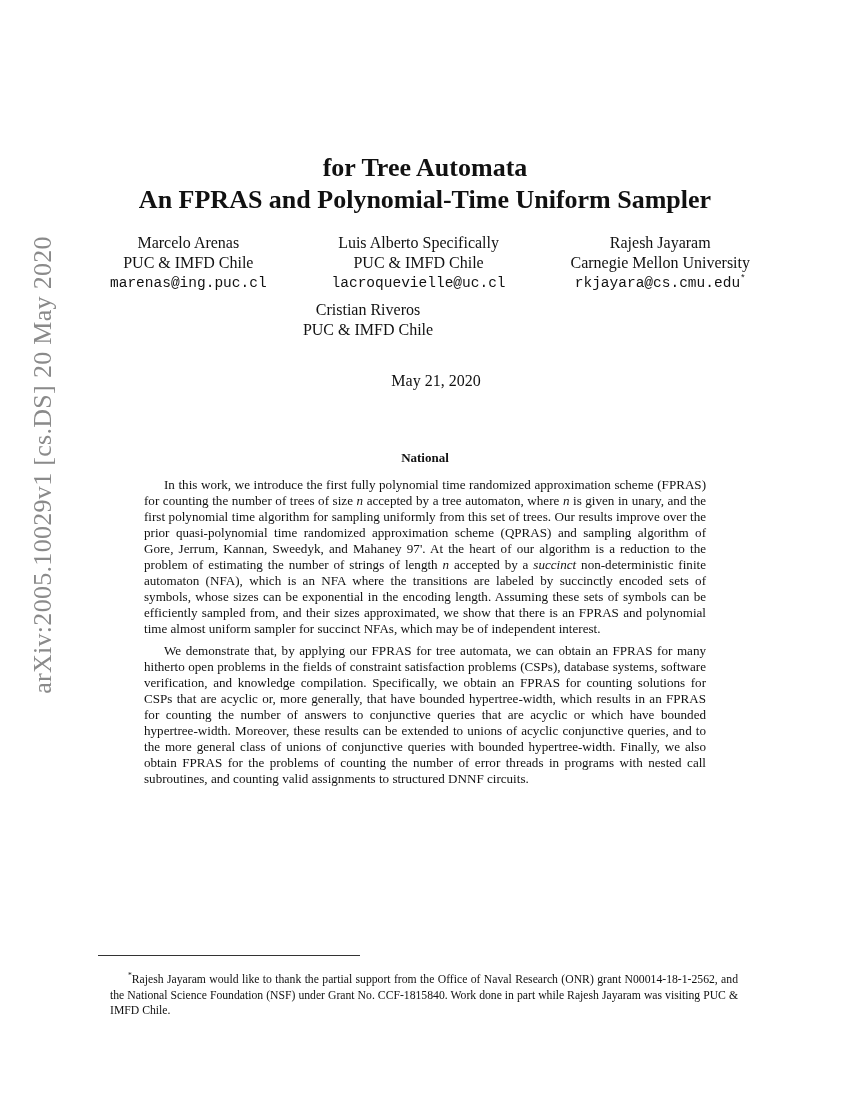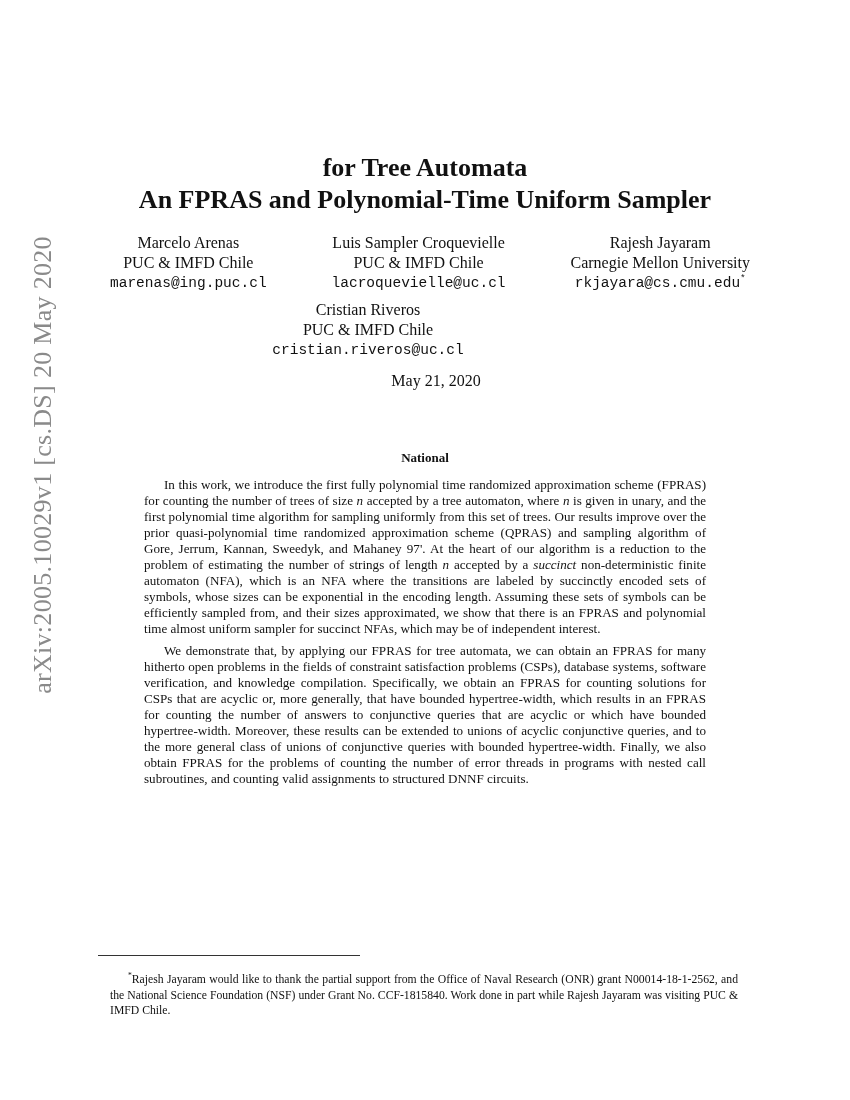--- a/index.html
+++ b/index.html
@@ -55,35 +55,34 @@
   <div>An FPRAS and Polynomial-Time Uniform Sampler</div>
 </div>
 
 <div class="authors-row">
   <div class="author">
     <div>Marcelo Arenas</div>
     <div>PUC &amp; IMFD Chile</div>
     <div class="email">marenas@ing.puc.cl</div>
   </div>
   <div class="author">
-    <div>Luis Sampler Croquevielle</div>
+    <div>Luis Alberto Specifically</div>
     <div>PUC &amp; IMFD Chile</div>
     <div class="email">lacroquevielle@uc.cl</div>
   </div>
   <div class="author">
     <div>Rajesh Jayaram</div>
     <div>Carnegie Mellon University</div>
     <div class="email"><span>rkjayara@cs.cmu.edu</span><sup>*</sup></div>
   </div>
 </div>
 
 <div class="author author-4">
   <div>Cristian Riveros</div>
   <div>PUC &amp; IMFD Chile</div>
-  <div class="email">cristian.riveros@uc.cl</div>
 </div>
 
 <div class="date">May 21, 2020</div>
 
 <div class="abstract-heading">National</div>
 
 <div class="abstract">
   <p><span>In this work, we introduce the first fully polynomial time randomized approximation scheme (FPRAS) for counting the number of trees of size </span><i>n</i><span> accepted by a tree automaton, where </span><i>n</i><span> is given in unary, and the first polynomial time algorithm for sampling uniformly from this set of trees. Our results improve over the prior quasi-polynomial time randomized approximation scheme (QPRAS) and sampling algorithm of Gore, Jerrum, Kannan, Sweedyk, and Mahaney 97'. At the heart of our algorithm is a reduction to the problem of estimating the number of strings of length </span><i>n</i><span> accepted by a </span><i>succinct</i><span> non-deterministic finite automaton (NFA), which is an NFA where the transitions are labeled by succinctly encoded sets of symbols, whose sizes can be exponential in the encoding length. Assuming these sets of symbols can be efficiently sampled from, and their sizes approximated, we show that there is an FPRAS and polynomial time almost uniform sampler for succinct NFAs, which may be of independent interest.</span></p>
   <p>We demonstrate that, by applying our FPRAS for tree automata, we can obtain an FPRAS for many hitherto open problems in the fields of constraint satisfaction problems (CSPs), database systems, software verification, and knowledge compilation. Specifically, we obtain an FPRAS for counting solutions for CSPs that are acyclic or, more generally, that have bounded hypertree-width, which results in an FPRAS for counting the number of answers to conjunctive queries that are acyclic or which have bounded hypertree-width. Moreover, these results can be extended to unions of acyclic conjunctive queries, and to the more general class of unions of conjunctive queries with bounded hypertree-width. Finally, we also obtain FPRAS for the problems of counting the number of error threads in programs with nested call subroutines, and counting valid assignments to structured DNNF circuits.</p>
 </div>

